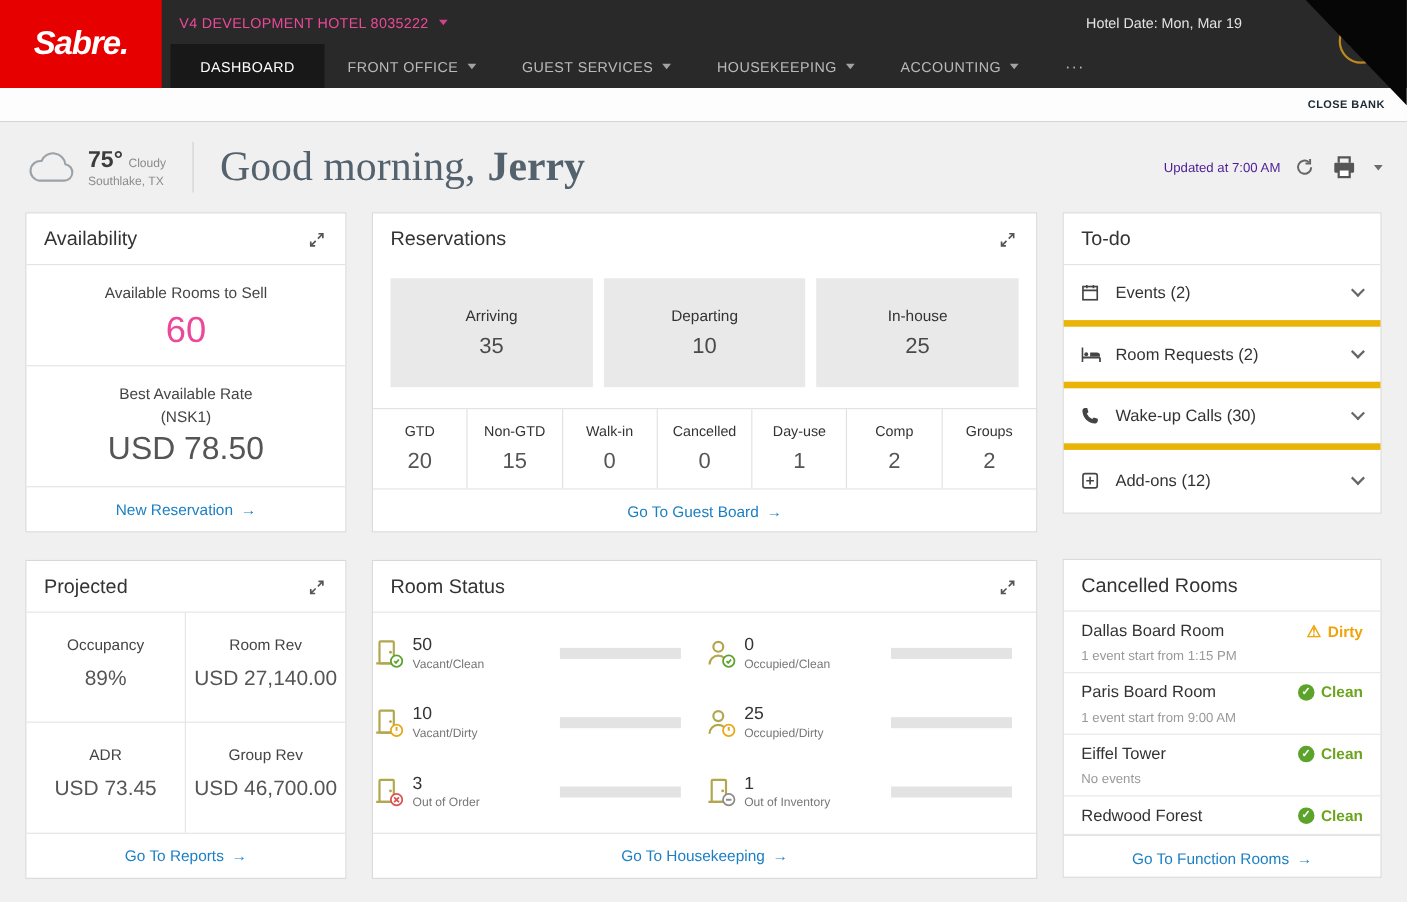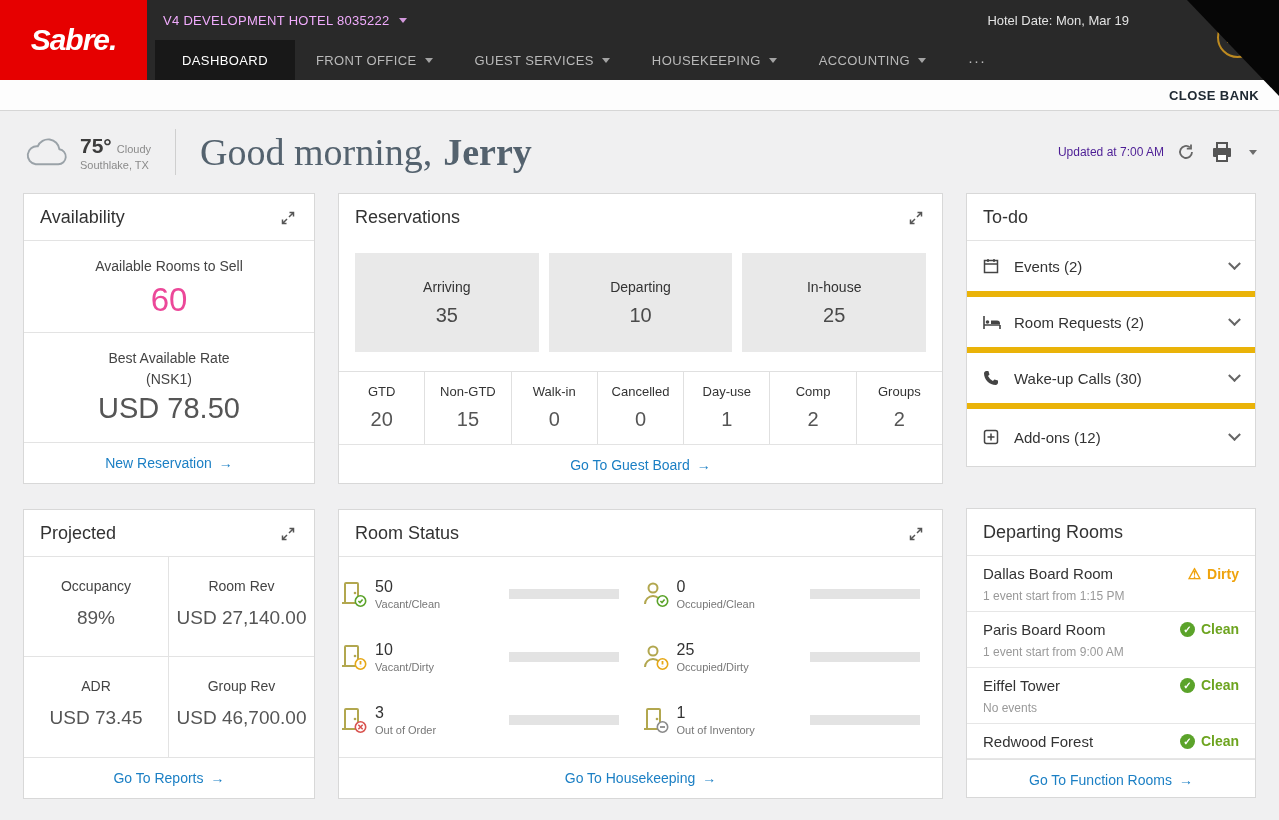--- a/index.html
+++ b/index.html
@@ -7,39 +7,39 @@
   body {
     width:1279px; height:820px; overflow:hidden; position:relative;
     background:#f0f0f1; font-family:"Liberation Sans", sans-serif; color:#333;
   }
   
   .topbar { height:80px; background:#292929; display:flex; position:relative; }
   .logo-block { width:147px; background:#e60000; color:#fff; display:flex; align-items:center; justify-content:center;
     font-style:italic; font-weight:bold; font-size:30px; letter-spacing:-1px; }
   .topbar-main { flex:1; display:flex; flex-direction:column; }
   .row1 { height:40px; display:flex; align-items:center; padding-left:10px; }
-  .property-btn { display:flex; align-items:center; gap:9px; background:none; border:none; color:#f0abfc;
+  .property-btn { display:flex; align-items:center; gap:9px; background:none; border:none; color:#ec4899;
     font-size:13px; letter-spacing:.3px; cursor:pointer; font-family:inherit; }
   .hotel-date { margin-left:auto; margin-right:150px; color:#e3e3e3; font-size:13px; }
   .row2 { height:40px; display:flex; align-items:stretch; padding-left:8px; }
   .nav-item { display:flex; align-items:center; gap:8px; padding:0 21px; color:#b9b9b9; font-size:13px;
     letter-spacing:.4px; cursor:pointer; background:none; border:none; font-family:inherit; }
   .nav-item.active { background:#181818; color:#fff; padding:0 27px; }
   .nav-more { font-size:15px; letter-spacing:1px; color:#b9b9b9; }
   .caret { width:0; height:0; border-left:4px solid transparent; border-right:4px solid transparent;
     border-top:5px solid currentColor; opacity:.85; }
   .corner { position:absolute; top:0; right:0; width:132px; height:96px; background:#060606;
     clip-path:polygon(40px 0, 132px 0, 132px 96px); z-index:6; }
   .avatar { position:absolute; top:17px; right:21px; width:41px; height:41px; border-radius:50%;
     border:2px solid #bd8a20; color:#d99b26; display:flex; align-items:center; justify-content:center;
     font-size:14px; font-weight:bold; letter-spacing:.5px; cursor:pointer; }
   
   .actionbar { height:31px; background:#fdfdfd; border-bottom:1px solid #d6d6d6; display:flex;
     align-items:center; justify-content:flex-end; padding-right:14px; }
-  .close-bank { font-size:13px; font-weight:bold; color:#202a33; letter-spacing:.4px; background:none;
+  .close-bank { font-size:10px; font-weight:bold; color:#202a33; letter-spacing:.4px; background:none;
     border:none; cursor:pointer; font-family:inherit; }
   
   .greeting { height:82px; display:flex; align-items:center; padding:0 20px 0 24px; }
   .weather { display:flex; align-items:center; gap:10px; }
   .weather-text { display:flex; flex-direction:column; }
   .temp-row { display:flex; align-items:baseline; gap:5px; }
   .temp { font-size:21px; font-weight:bold; color:#3c3c3c; }
   .cond { font-size:11px; color:#8b8b8b; }
   .loc { font-size:11px; color:#8b8b8b; margin-top:1px; }
   .vdivider { width:1px; height:46px; background:#cfcfcf; margin:0 24px; }
@@ -505,21 +505,21 @@
               <path d="M8 4.5v7M4.5 8h7" stroke="#444" stroke-width="1.5"></path>
             </svg>
         </span>
         <span class="todo-label">Add-ons (12)</span>
         <span class="chev"></span>
       </div>
     </section>
 
     <section class="card card-fr">
       <div class="card-header hr">
-        <span class="card-title">Departing Rooms</span>
+        <span class="card-title">Cancelled Rooms</span>
       </div>
       <div class="fr-row">
         <div>
           <div class="fr-name">Dallas Board Room</div>
           <div class="fr-sub">1 event start from 1:15 PM</div>
         </div>
         <div class="fr-status st-dirty">
           <span class="st-icon">⚠</span>
           <span>Dirty</span>
         </div>

